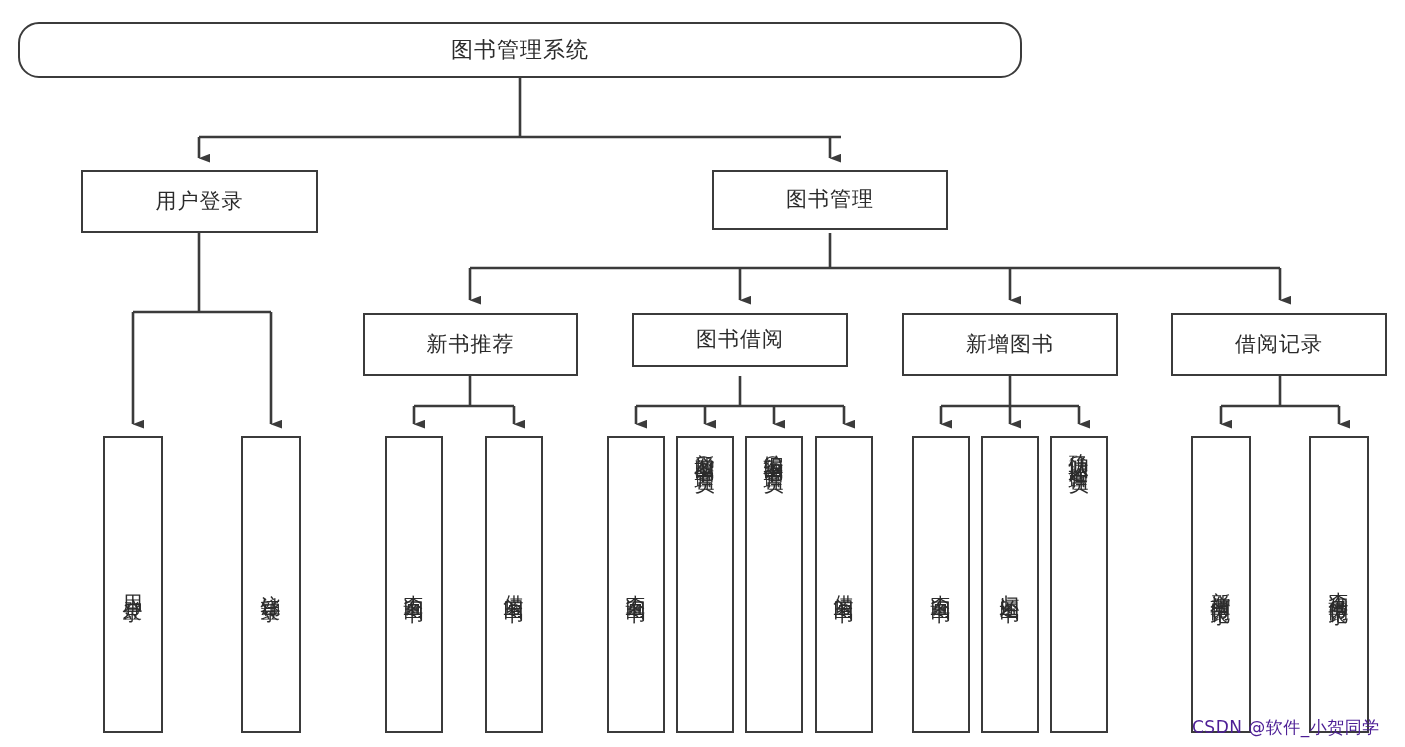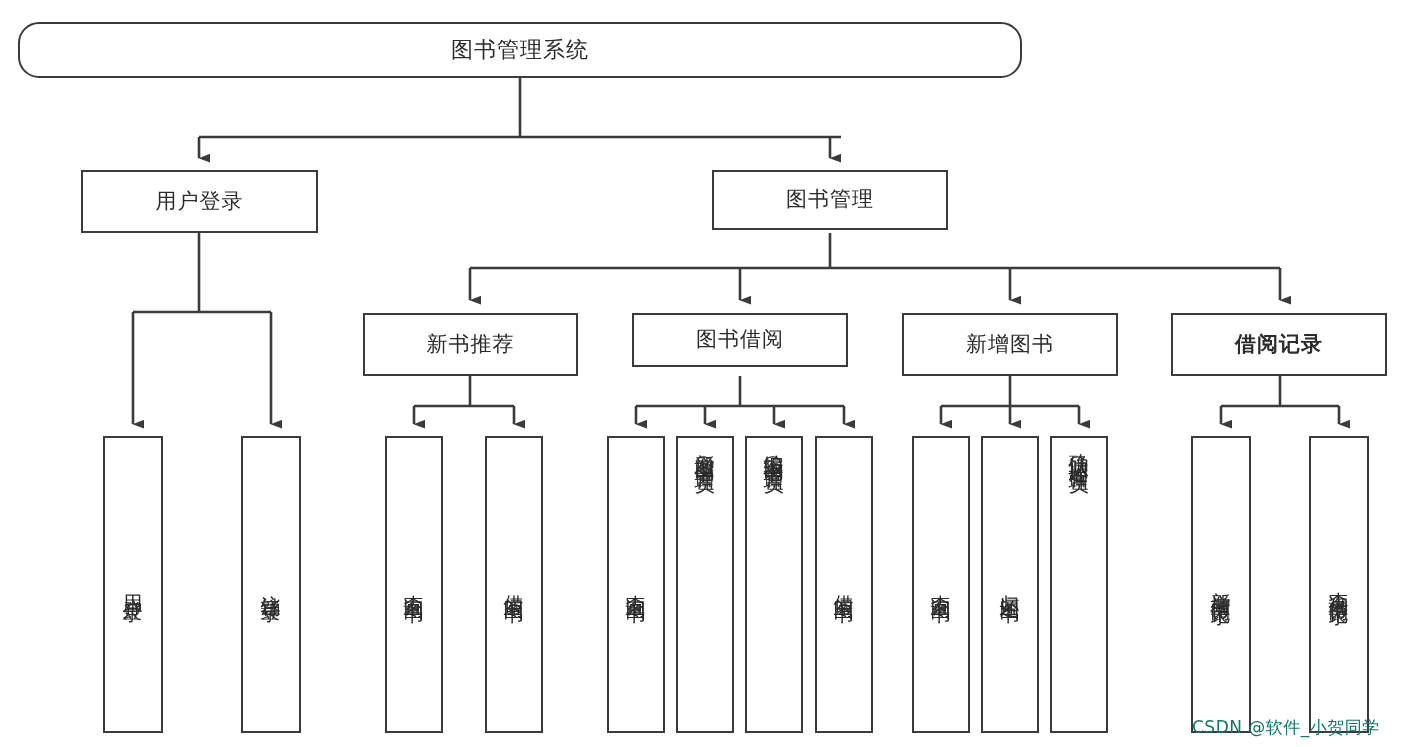--- a/index.html
+++ b/index.html
@@ -59,21 +59,21 @@
   }
   .node.vert.center .node-label {
     margin-top: auto;
     margin-bottom: auto;
   }
   .node.root .node-label {
     font-size: 22px;
   }
   .watermark {
     position: absolute;
-    color: #0f766e;
+    color: #4c1d95;
     font-size: 17px;
     letter-spacing: 0.5px;
     white-space: nowrap;
     user-select: none;
   }
 </style>
 </head>
 <body>
 
 <div id="diagram-root">
@@ -141,21 +141,21 @@
 
   <div class="node horiz" style="left:363px; top:313px; width:215px; height:63px;">
     <span class="node-label">新书推荐</span>
   </div>
   <div class="node horiz" style="left:632px; top:313px; width:216px; height:54px;">
     <span class="node-label">图书借阅</span>
   </div>
   <div class="node horiz" style="left:902px; top:313px; width:216px; height:63px;">
     <span class="node-label">新增图书</span>
   </div>
-  <div class="node horiz" style="left:1171px; top:313px; width:216px; height:63px;font-weight:bold;">
+  <div class="node horiz" style="left:1171px; top:313px; width:216px; height:63px;">
     <span class="node-label">借阅记录</span>
   </div>
 
   <div class="node vert center" style="left:103px; top:436px; width:60px; height:297px;">
     <span class="node-label">用户登录</span>
   </div>
   <div class="node vert center" style="left:241px; top:436px; width:60px; height:297px;">
     <span class="node-label">注销登录</span>
   </div>
 

